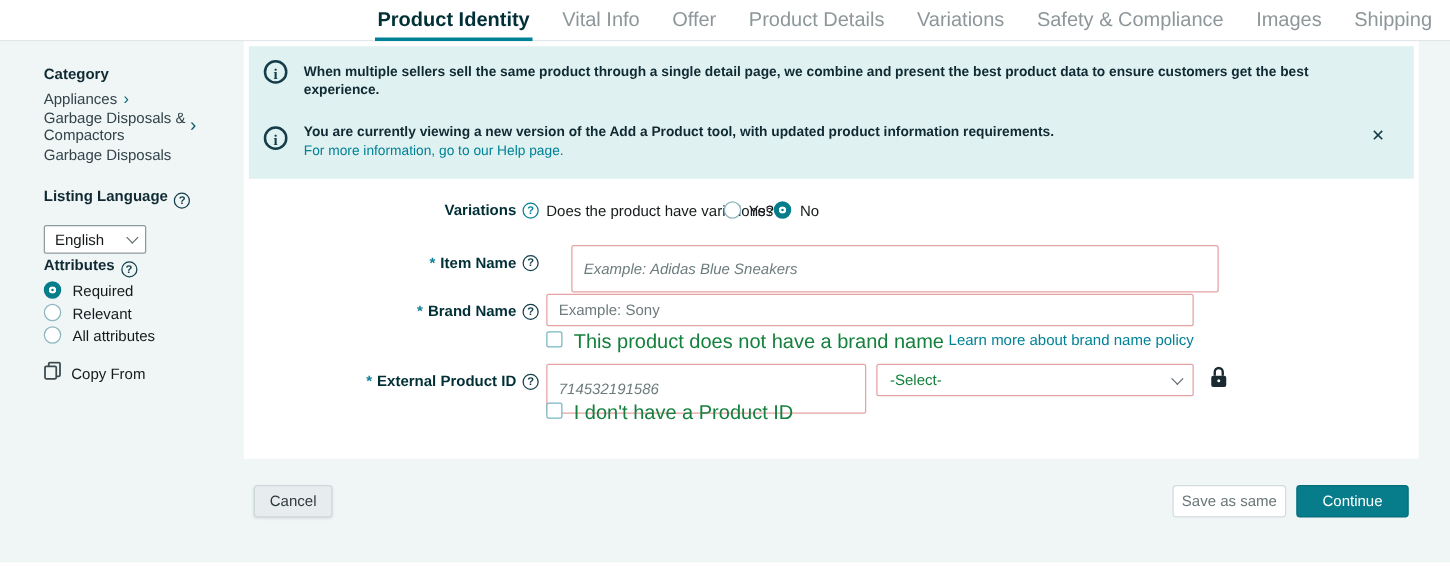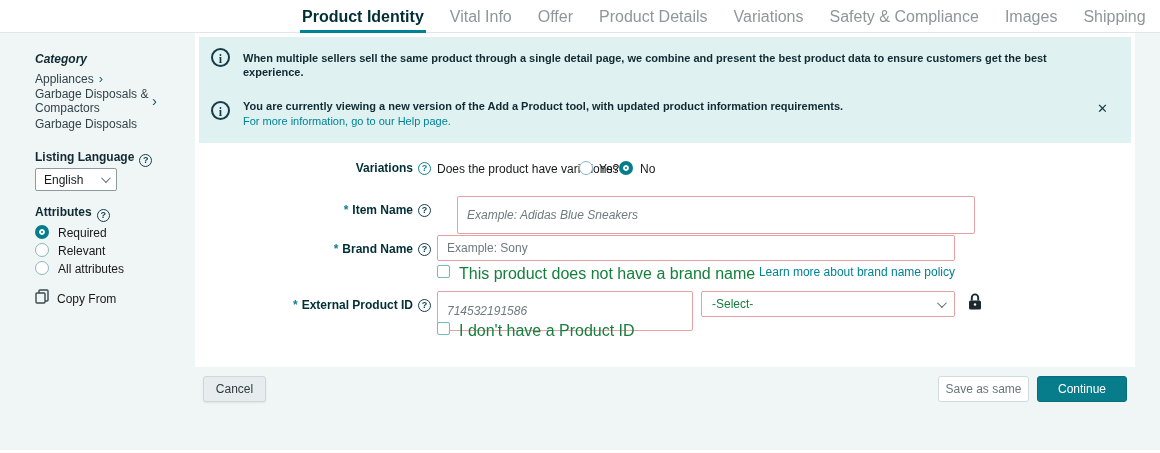--- a/index.html
+++ b/index.html
@@ -48,21 +48,21 @@
   .t-input.ital::placeholder { font-style:italic; }
   .t-input::placeholder { color:#6e7b7d; opacity:1; }
   .sel-pink { position:absolute; background:#fff; border:1px solid #e5a2a5; border-radius:2px; font-size:12px; color:#15803d;
               display:flex; align-items:center; justify-content:space-between; padding:0 10px; cursor:pointer; }
   .chkbox { position:absolute; width:13px; height:13px; border:1px solid #75b7c3; border-radius:2px; background:#fff; cursor:pointer; }
   .chk-lbl { position:absolute; font-size:16px; color:#15803d; }
   .link { position:absolute; font-size:12px; color:#008296; cursor:pointer; }
   .lock { position:absolute; left:968px; top:293px; }
 
   
-  .btn { position:absolute; height:26px; border-radius:3px; font-size:12px; display:flex; align-items:center; justify-content:center; cursor:pointer; }
+  .btn { position:absolute; height:26px; border-radius:3px; font-size:12px; display:flex; align-items:center; justify-content:center; cursor:pointer;margin-top:12px; }
   .btn-cancel { left:203px; top:376px; width:63px; background:#e7edee; border:1px solid #cdd8da; color:#2f3a3d; box-shadow:0 1px 2px rgba(0,0,0,.08); }
   .btn-draft { left:938px; top:376px; width:91px; background:#ffffff; border:1px solid #d3dcdd; color:#6a7678; }
   .btn-continue { left:1037px; top:376px; width:90px; background:#077d8b; border:1px solid #066d7a; color:#ffffff; }
   .bottom-strip { position:absolute; left:0; bottom:0; width:1160px; height:3px; background:#ffffff; }
 </style>
 </head>
 <body>
 
 <div class="page">
 
@@ -72,35 +72,35 @@
       <div class="tab">Vital Info</div>
       <div class="tab">Offer</div>
       <div class="tab">Product Details</div>
       <div class="tab">Variations</div>
       <div class="tab">Safety &amp; Compliance</div>
       <div class="tab">Images</div>
       <div class="tab">Shipping</div>
     </div>
   </div>
 
-  <div class="sb-heading" style="left:35px; top:52px;font-style:italic;">Category</div>
+  <div class="sb-heading" style="left:35px; top:52px;">Category</div>
 
   <div class="sb-text" style="left:35px; top:71px;">
     <span>Appliances</span><span class="chev-r">›</span>
   </div>
 
   <div class="sb-text" style="left:35px; top:87px; width:116px; line-height:14px;">Garbage Disposals &amp; Compactors</div>
   <div class="cat-mid-chev">›</div>
 
   <div class="sb-text" style="left:35px; top:117px;">Garbage Disposals</div>
 
   <div class="sb-heading" style="left:35px; top:150px;">
     <span>Listing Language</span><span class="help-ic">?</span>
   </div>
-  <div class="select-box" style="left:35px; top:168px; width:82px; height:23px;">
+  <div class="select-box" style="left:35px; top:180px; width:82px; height:23px;">
     <span>English</span>
     <span class="cdown"></span>
   </div>
 
   <div class="sb-heading" style="left:35px; top:205px;">
     <span>Attributes</span><span class="help-ic">?</span>
   </div>
   <div class="radio sel" style="left:35px; top:225px;"></div>
   <div class="radio-lbl" style="left:58px; top:226px;">Required</div>
   <div class="radio" style="left:35px; top:243px;"></div>

